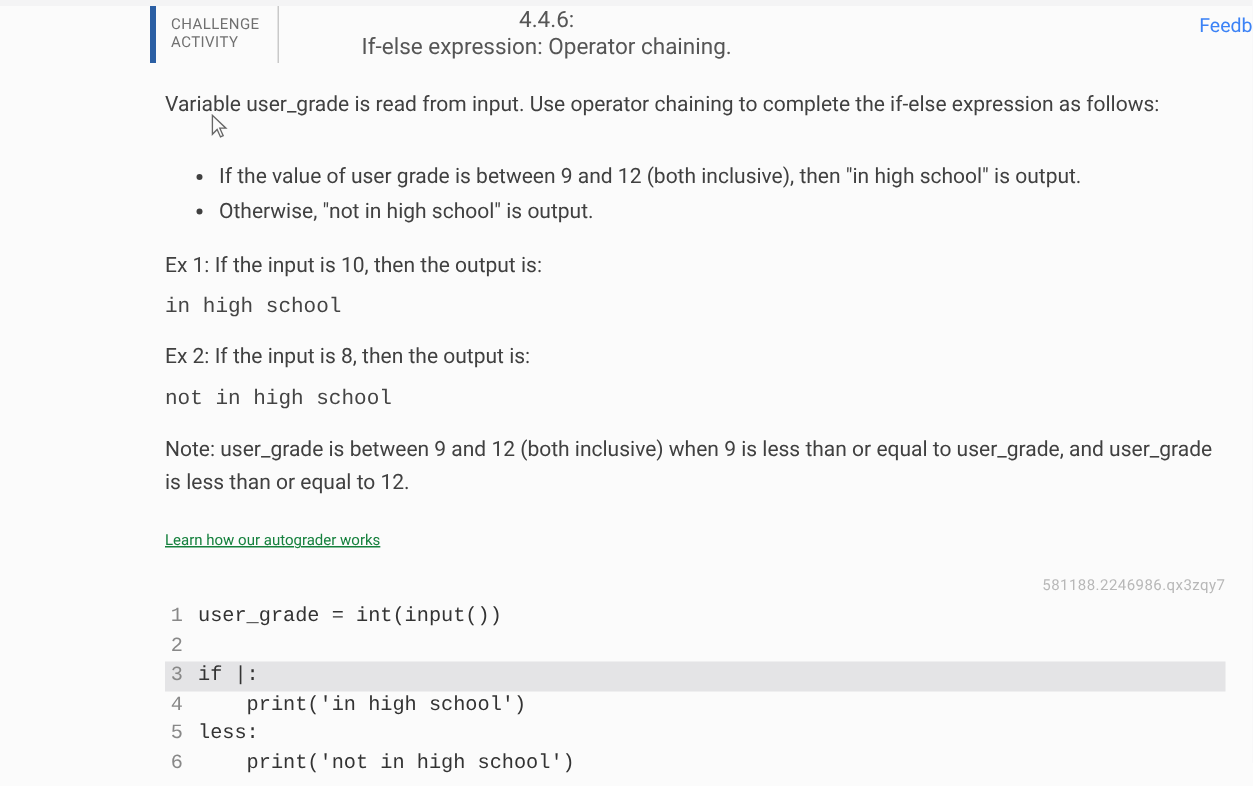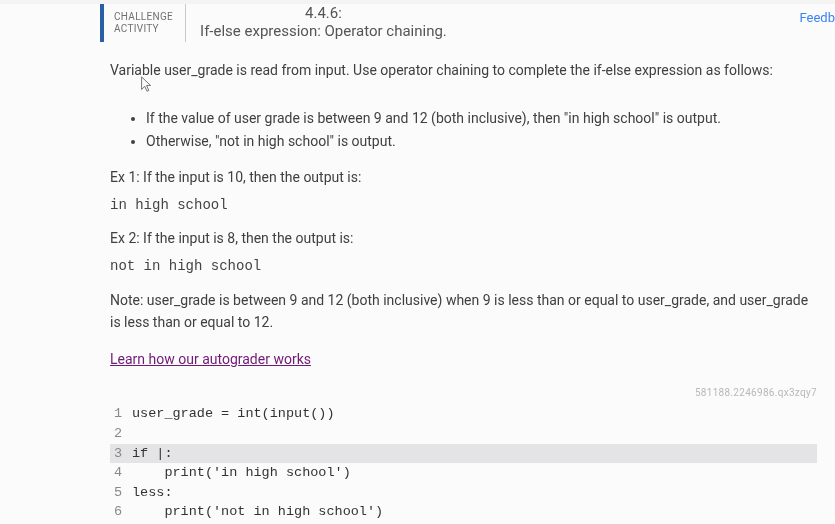--- a/index.html
+++ b/index.html
@@ -26,20 +26,21 @@
       color: #3b82f6;
       font-size: 13px;
       cursor: pointer;
     }
     .header-bar {
       display: flex;
       align-items: stretch;
       border-left: 4px solid #2b5fa4;
       margin: 4px 0 0 100px;
       height: 38px;
+      gap: 41px;
     }
     .challenge-label {
       display: flex;
       flex-direction: column;
       justify-content: center;
       padding: 2px 12px 2px 10px;
       border-right: 1px solid #c9c9c9;
       font-size: 10px;
       color: #707070;
       letter-spacing: 0.3px;
@@ -67,23 +68,23 @@
     .bullets li { margin-bottom: 2px; }
     .ex { margin: 10px 0 6px 0; }
     .mono {
       font-family: "Courier New", Courier, monospace;
       font-size: 14px;
       color: #444;
       margin: 6px 0 12px 0;
     }
     .note { margin: 8px 0 16px 0; }
     .learn-link {
-      color: #701a75;
+      color: #15803d;
       text-decoration: underline;
-      font-size: 14px;
+      font-size: 10px;
       cursor: pointer;
       display: inline-block;
       margin-bottom: 10px;
     }
     .watermark {
       font-size: 10px;
       color: #b8b8b8;
       margin: 4px 0 4px 0;
       letter-spacing: 0.3px;
       text-align: right;

